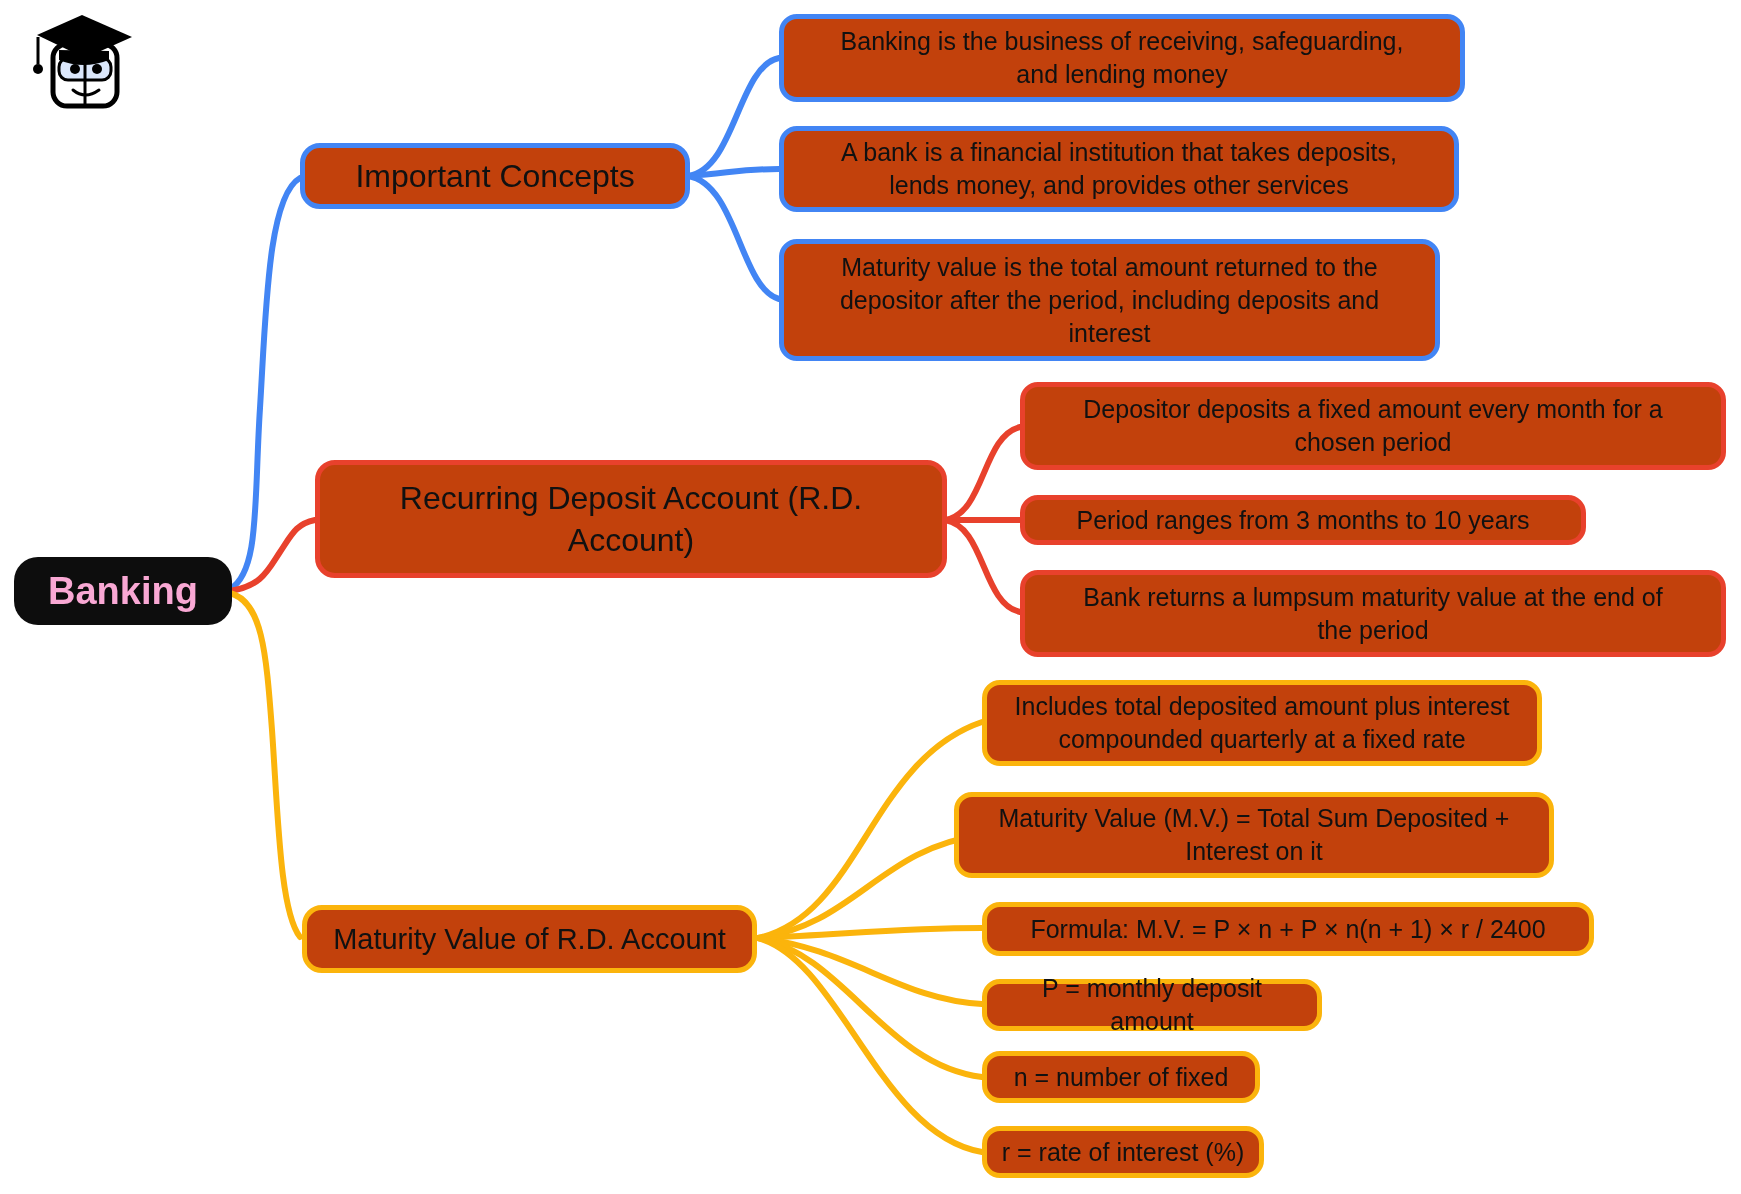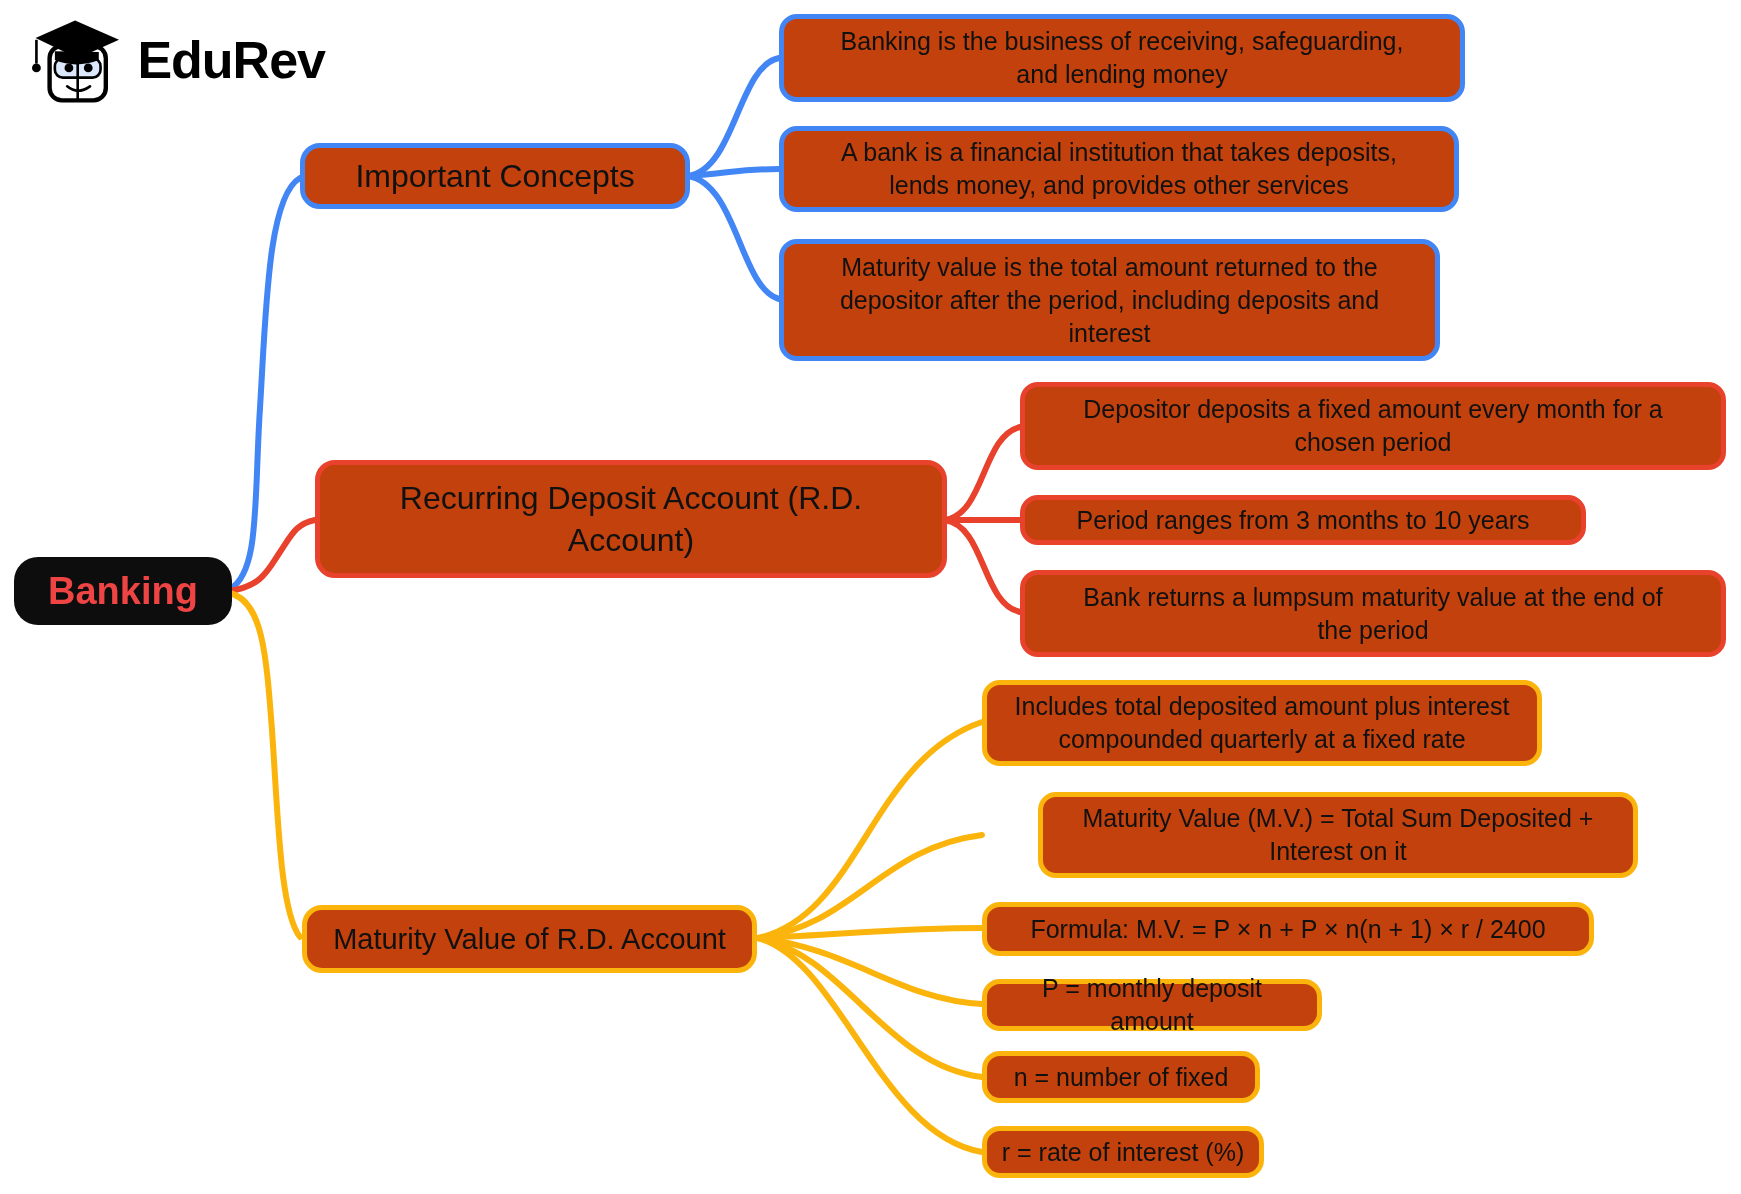--- a/index.html
+++ b/index.html
@@ -16,21 +16,21 @@
   #edges{position:absolute;left:0;top:0;width:1741px;height:1194px;z-index:0;}
   #edges path{fill:none;stroke-width:6;stroke-linecap:round;}
   .stroke-blue{stroke:var(--blue);} .stroke-red{stroke:var(--red);} .stroke-yellow{stroke:var(--yellow);}
 
   .node{
     position:absolute;z-index:1;display:flex;align-items:center;justify-content:center;
     text-align:center;background:#c2410c;border-style:solid;border-width:5px;
     line-height:1.32;
   }
   .root-node{
-    background:var(--node-black);color:#ef4444;border:none;border-radius:24px;
+    background:var(--node-black);color:#f9a8d4;border:none;border-radius:24px;
     font-size:38px;font-weight:bold;
   }
   .branch-node{font-size:32px;border-radius:20px;}
   .leaf-node{font-size:25px;border-radius:18px;}
   .b-blue{border-color:var(--blue);} .b-red{border-color:var(--red);} .b-yellow{border-color:var(--yellow);}
 
   
   .n-banking{left:14px;top:557px;width:218px;height:68px;}
   
   .n-concepts{left:300px;top:143px;width:390px;height:66px;}
@@ -39,21 +39,21 @@
   
   .n-b1{left:779px;top:14px;width:686px;height:88px;padding:10px 34px;}
   .n-b2{left:779px;top:126px;width:680px;height:86px;padding:10px 26px;}
   .n-b3{left:779px;top:239px;width:661px;height:122px;padding:10px 32px;}
   
   .n-r1{left:1020px;top:382px;width:706px;height:88px;padding:24px 45px;}
   .n-r2{left:1020px;top:495px;width:566px;height:50px;padding:7px 20px;}
   .n-r3{left:1020px;top:570px;width:706px;height:87px;padding:18px 43px;}
   
   .n-y1{left:982px;top:680px;width:560px;height:86px;padding:10px 14px;}
-  .n-y2{left:1038px;top:792px;width:600px;height:86px;padding:10px 20px;}
+  .n-y2{left:954px;top:792px;width:600px;height:86px;padding:10px 20px;}
   .n-y3{left:982px;top:902px;width:612px;height:54px;padding:6px 18px;}
   .n-y4{left:982px;top:979px;width:340px;height:52px;padding:6px 14px;}
   .n-y5{left:982px;top:1051px;width:278px;height:52px;padding:6px 14px;}
   .n-y6{left:982px;top:1126px;width:282px;height:52px;padding:6px 7px;}
 
   
   .logo{position:absolute;left:25px;top:8px;width:300px;height:104px;display:flex;align-items:center;z-index:2;}
   .logo-text{font-size:52px;font-weight:bold;letter-spacing:-1px;margin-left:14px;color:#000;}
 </style>
 </head>
@@ -91,21 +91,20 @@
     <circle cx="72" cy="61" r="5" fill="#000"></circle>
     <line x1="60" y1="50" x2="60" y2="97" stroke="#000" stroke-width="3"></line>
     <path d="M 48 82 Q 60 92 74 82" fill="none" stroke="#000" stroke-width="3" stroke-linecap="round"></path>
 
     <polygon points="12,27 57,7 107,29 60,50" fill="#000"></polygon>
     <path d="M 34 42 L 34 52 Q 58 62 84 52 L 84 43" fill="#000"></path>
 
     <line x1="13" y1="29" x2="13" y2="56" stroke="#000" stroke-width="3"></line>
     <circle cx="13" cy="61" r="5" fill="#000"></circle>
   </svg>
-  <div class="logo-text">EduRev</div>
 </div>
 
 <div class="node root-node n-banking">Banking</div>
 
 <div class="node branch-node b-blue n-concepts">Important Concepts</div>
 <div class="node branch-node b-red n-rd">Recurring Deposit Account (R.D. Account)</div>
 <div class="node branch-node b-yellow n-mv">Maturity Value of R.D. Account</div>
 
 <div class="node leaf-node b-blue n-b1">Banking is the business of receiving, safeguarding, and lending money</div>
 <div class="node leaf-node b-blue n-b2">A bank is a financial institution that takes deposits, lends money, and provides other services</div>

